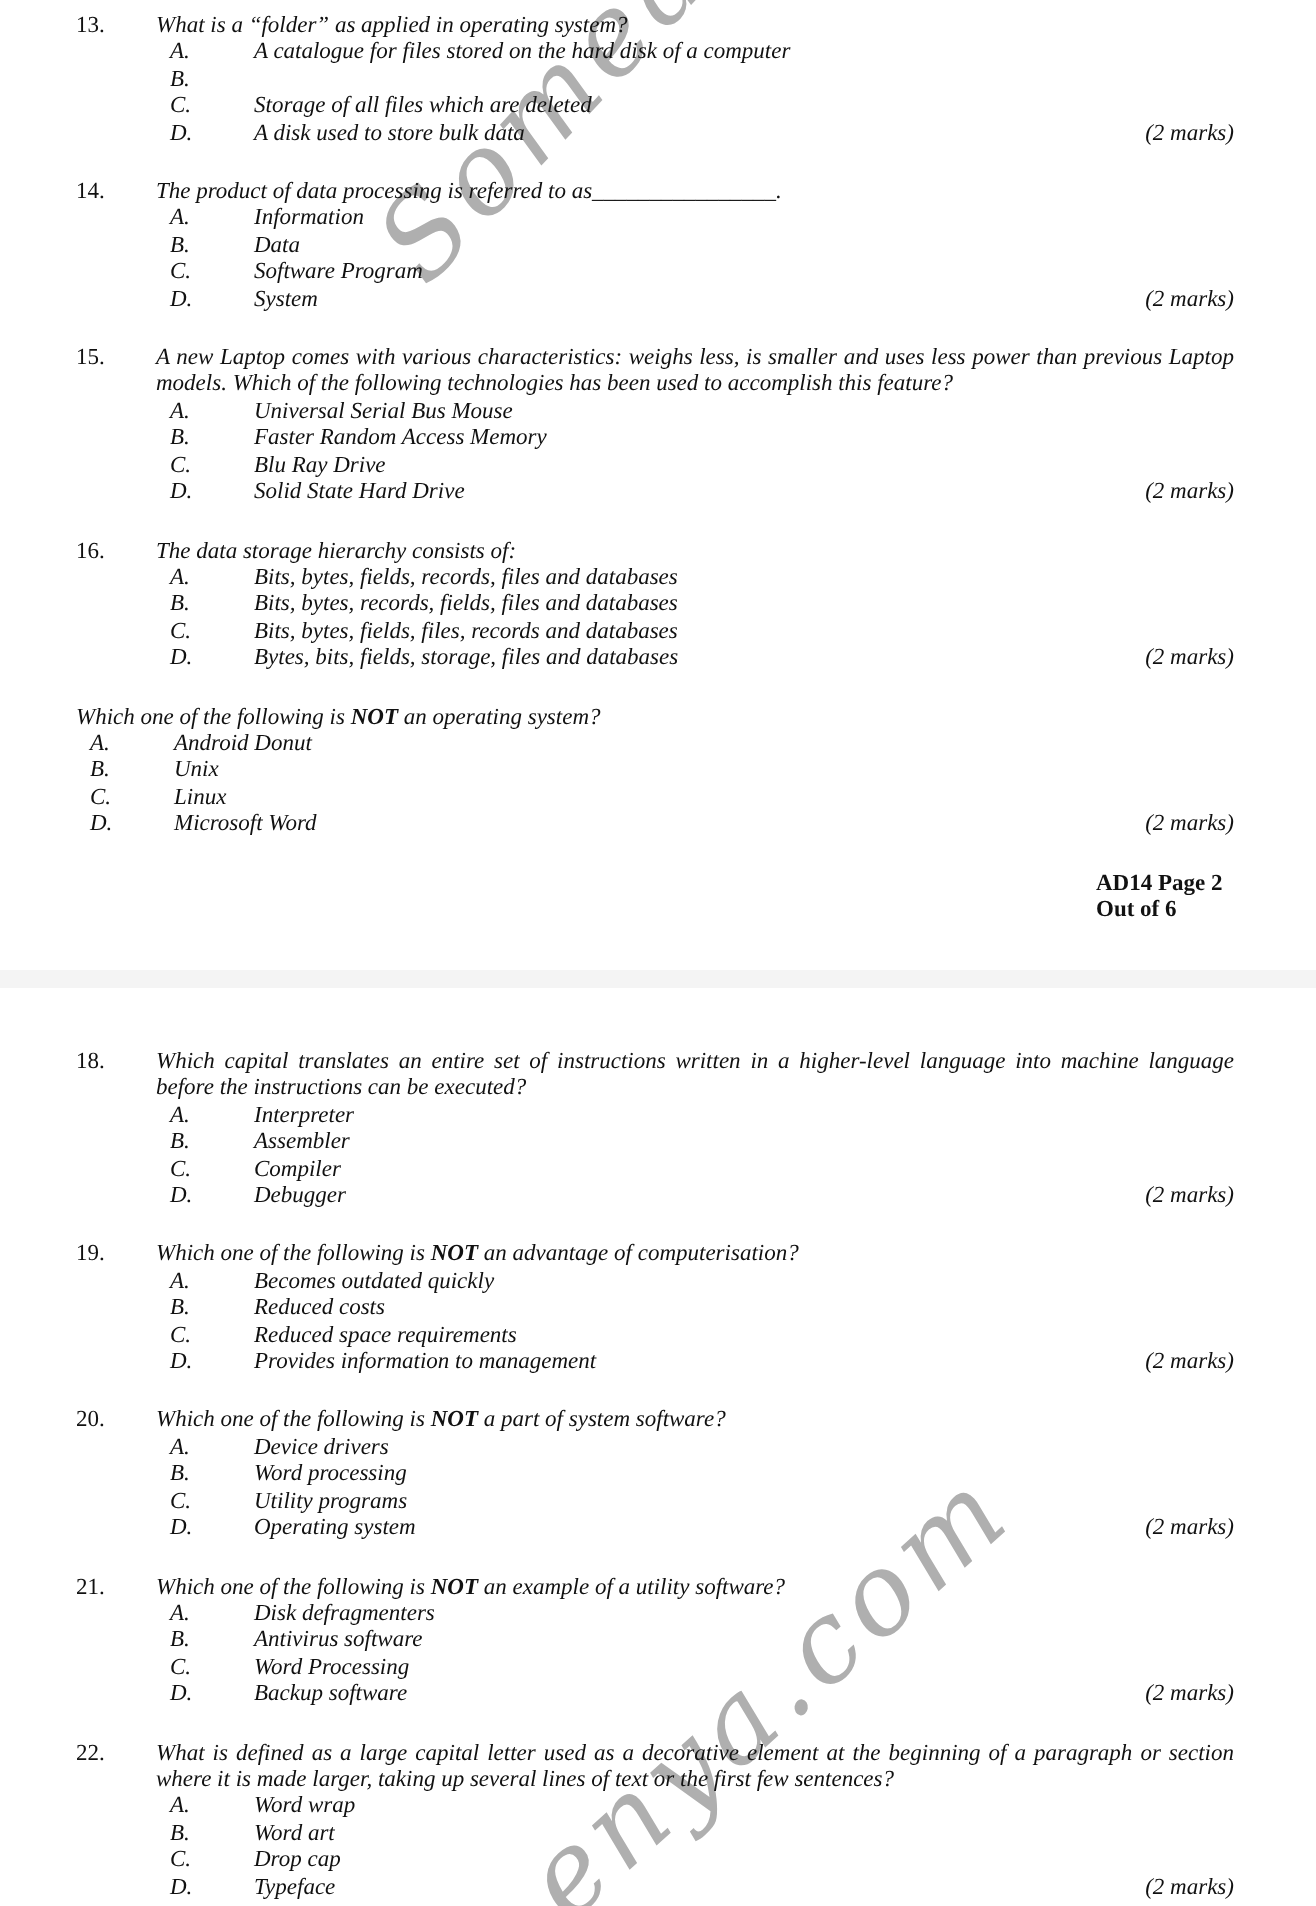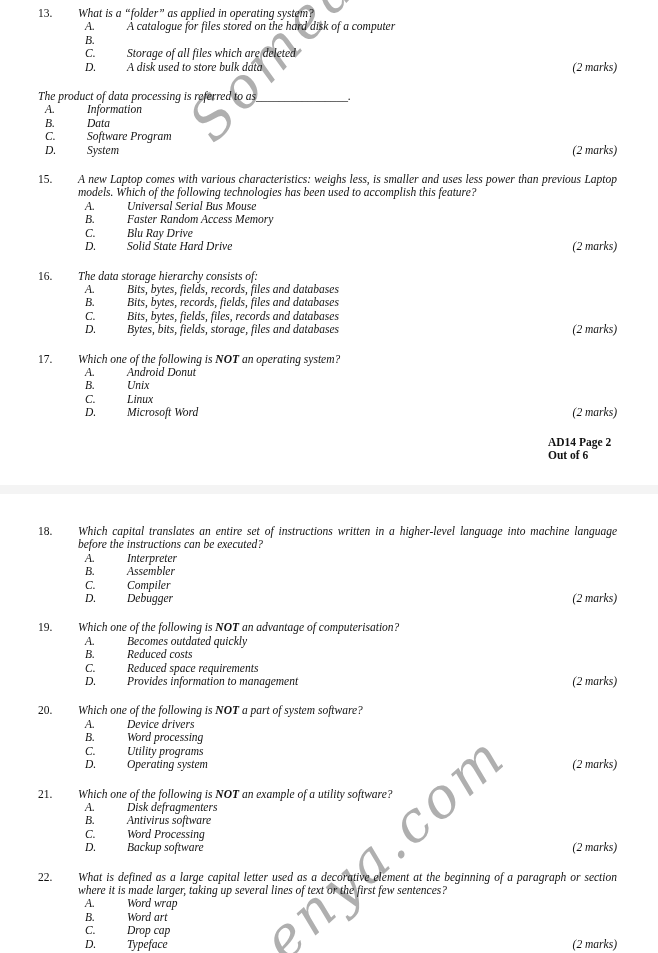--- a/index.html
+++ b/index.html
@@ -80,20 +80,21 @@
             <span class="otext">Storage of all files which are deleted</span>
           </div>
           <div class="option">
             <span class="olet">D.</span>
             <span class="otext">A disk used to store bulk data</span>
             <span class="marks">(2 marks)</span>
           </div>
         </div>
       </div>
       <div class="question">
+        <div class="qnum">14.</div>
         <div class="qbody">
           <div class="qtext">The product of data processing is referred to as________________.</div>
           <div class="option">
             <span class="olet">A.</span>
             <span class="otext">Information</span>
           </div>
           <div class="option">
             <span class="olet">B.</span>
             <span class="otext">Data</span>
           </div>
@@ -148,21 +149,20 @@
             <span class="otext">Bits, bytes, fields, files, records and databases</span>
           </div>
           <div class="option">
             <span class="olet">D.</span>
             <span class="otext">Bytes, bits, fields, storage, files and databases</span>
             <span class="marks">(2 marks)</span>
           </div>
         </div>
       </div>
       <div class="question">
-        <div class="qnum">17.</div>
         <div class="qbody">
           <div class="qtext">Which one of the following is <b>NOT</b> an operating system?</div>
           <div class="option">
             <span class="olet">A.</span>
             <span class="otext">Android Donut</span>
           </div>
           <div class="option">
             <span class="olet">B.</span>
             <span class="otext">Unix</span>
           </div>

